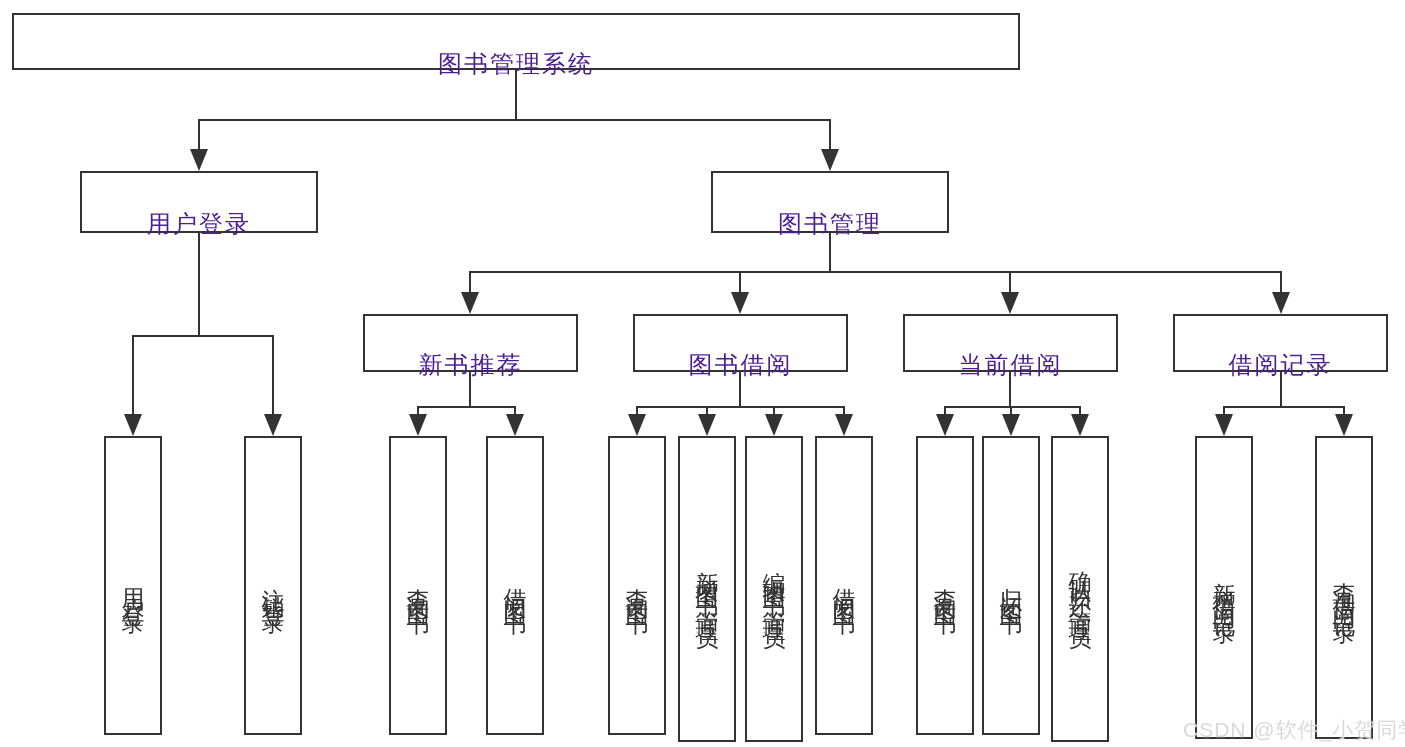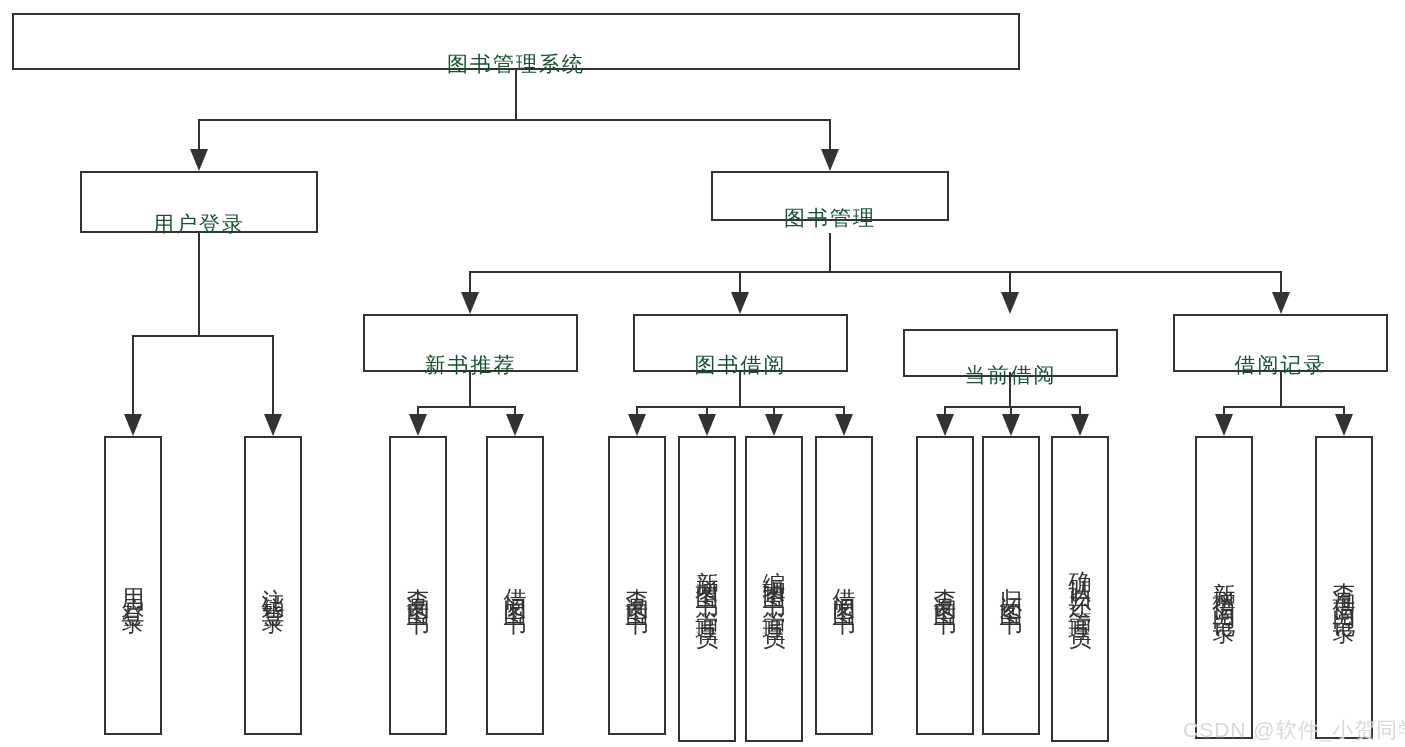--- a/index.html
+++ b/index.html
@@ -15,23 +15,23 @@
   .box {
     position: absolute;
     background: #ffffff;
     border: 2px solid #333333;
     box-sizing: border-box;
     display: flex;
     align-items: center;
     justify-content: center;
   }
   .hlabel {
-    font-size: 21px;
+    font-size: 24px;
     letter-spacing: 2px;
-    color: #14532d;
+    color: #4c1d95;
     white-space: nowrap;
     margin-top: 44px;
   }
   .vlabel {
     writing-mode: vertical-rl;
     text-orientation: mixed;
     font-size: 23px;
     letter-spacing: 8px;
     color: #333333;
     line-height: 1;
@@ -72,21 +72,21 @@
   <div class="line" style="left:515px;top:70px;width:2px;height:51px"></div>
   <div class="line" style="left:198px;top:119px;width:633px;height:2px"></div>
   <div class="line" style="left:198px;top:119px;width:2px;height:32px"></div>
   <div class="arrow" style="left:190px;top:149px"></div>
   <div class="line" style="left:829px;top:119px;width:2px;height:32px"></div>
   <div class="arrow" style="left:821px;top:149px"></div>
 
   <div class="box" style="left:80px;top:171px;width:238px;height:62px">
     <span class="hlabel">用户登录</span>
   </div>
-  <div class="box" style="left:711px;top:171px;width:238px;height:50px">
+  <div class="box" style="left:711px;top:171px;width:238px;height:62px">
     <span class="hlabel">图书管理</span>
   </div>
 
   <div class="line" style="left:198px;top:233px;width:2px;height:104px"></div>
   <div class="line" style="left:132px;top:335px;width:142px;height:2px"></div>
   <div class="line" style="left:132px;top:335px;width:2px;height:81px"></div>
   <div class="arrow" style="left:124px;top:414px"></div>
   <div class="line" style="left:272px;top:335px;width:2px;height:81px"></div>
   <div class="arrow" style="left:264px;top:414px"></div>
 
@@ -100,21 +100,21 @@
   <div class="arrow" style="left:1001px;top:292px"></div>
   <div class="line" style="left:1280px;top:271px;width:2px;height:23px"></div>
   <div class="arrow" style="left:1272px;top:292px"></div>
 
   <div class="box" style="left:633px;top:314px;width:215px;height:58px">
     <span class="hlabel">图书借阅</span>
   </div>
   <div class="box" style="left:363px;top:314px;width:215px;height:58px">
     <span class="hlabel">新书推荐</span>
   </div>
-  <div class="box" style="left:903px;top:329px;width:215px;height:48px">
+  <div class="box" style="left:903px;top:314px;width:215px;height:58px">
     <span class="hlabel">当前借阅</span>
   </div>
   <div class="box" style="left:1173px;top:314px;width:215px;height:58px">
     <span class="hlabel">借阅记录</span>
   </div>
 
   <div class="line" style="left:469px;top:372px;width:2px;height:36px"></div>
   <div class="line" style="left:739px;top:372px;width:2px;height:36px"></div>
   <div class="line" style="left:1009px;top:372px;width:2px;height:36px"></div>
   <div class="line" style="left:1280px;top:372px;width:2px;height:36px"></div>

